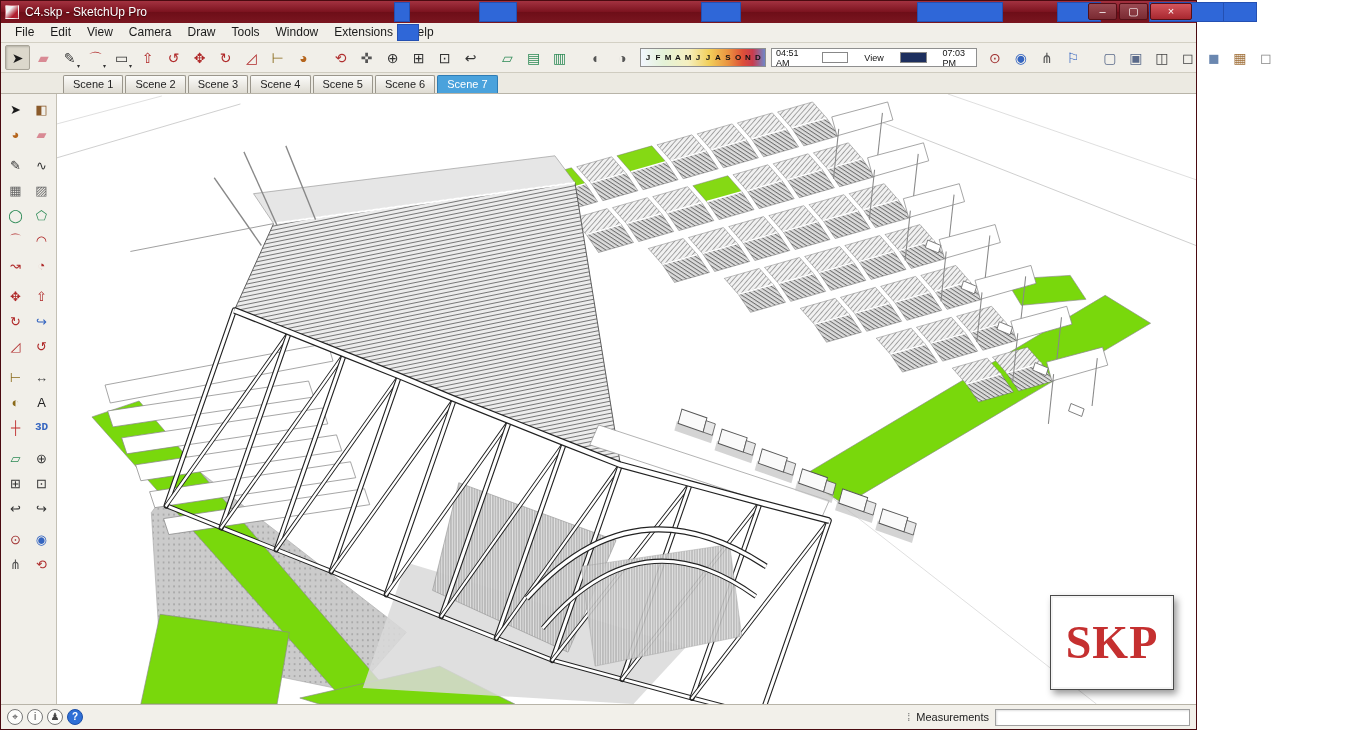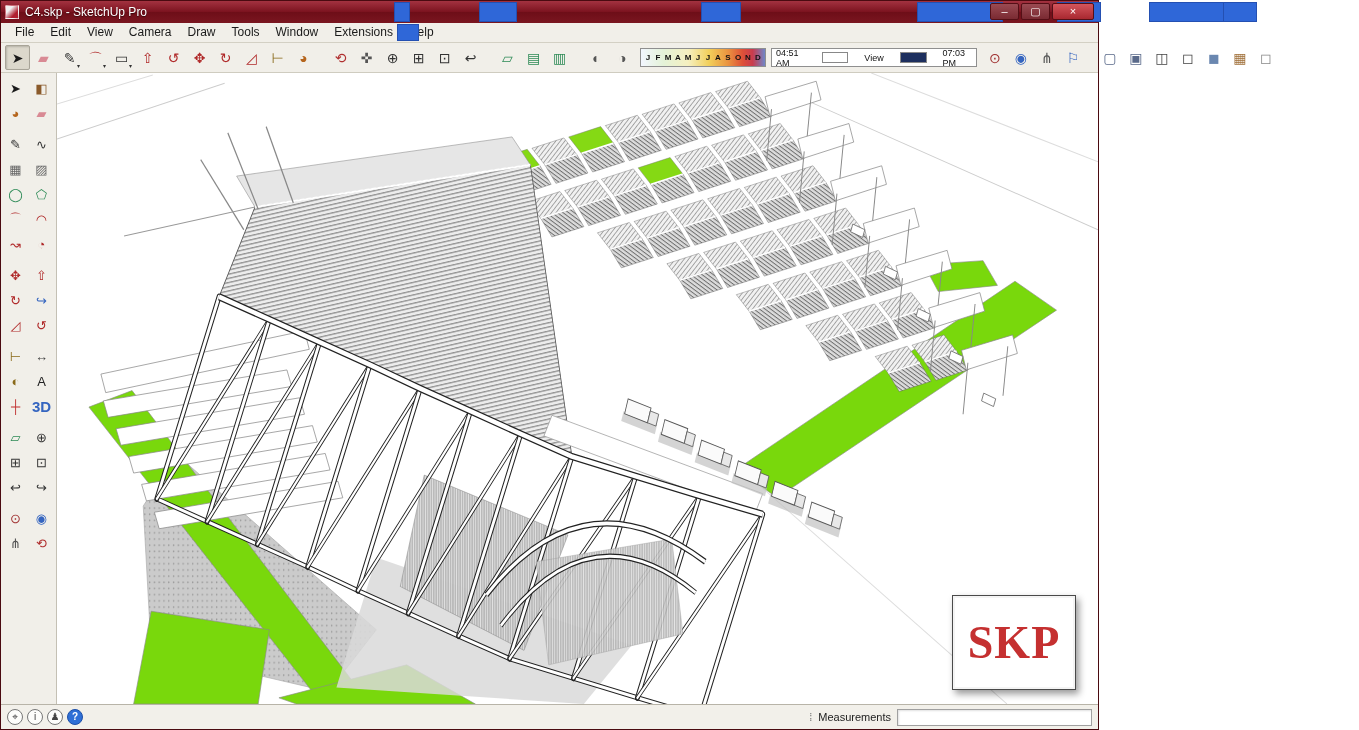--- a/index.html
+++ b/index.html
@@ -1,17 +1,17 @@
 <!DOCTYPE html>
 <html><head>
 <meta charset="utf-8">
 <style>
   *{margin:0;padding:0;box-sizing:border-box;font-family:"Liberation Sans",sans-serif}
   html,body{width:1359px;height:730px;overflow:hidden;background:#fff}
-  .window{width:1099px;height:730px;display:flex;flex-direction:column;border:1px solid #4a0a10}
+  .window{width:1197px;height:730px;display:flex;flex-direction:column;border:1px solid #4a0a10}
 
   
   .titlebar{height:22px;flex:0 0 22px;background:linear-gradient(#a33240,#7d1420 48%,#6e0e18 52%,#7a1620);
     display:flex;align-items:center;position:relative;color:#fff;font-size:12px;padding-left:4px}
   .app-icon{width:14px;height:14px;background:linear-gradient(135deg,#f0f0f0 30%,#b02030 70%);border:1px solid rgba(255,255,255,.35);margin-right:6px}
   .title-text{text-shadow:0 1px 1px #0008}
   .win-controls{position:absolute;right:4px;top:2px;display:flex;gap:2px;z-index:5}
   .win-btn{min-width:29px;height:17px;font-size:11px;line-height:1;color:#fff;display:flex;align-items:center;justify-content:center;
     background:linear-gradient(#9a4a52,#7a2a32);border:1px solid #540f16;border-radius:2px}
   .win-btn.close{background:linear-gradient(#d4555c,#a82830);min-width:42px}
@@ -242,20 +242,29 @@
         </div>
         <div class="tb-btn">
           <span class="glyph" style="color: rgb(160, 112, 58);">▦</span>
         </div>
         <div class="tb-btn">
           <span class="glyph" style="color: rgb(136, 136, 136);">◻</span>
         </div>
       </div>
   </div>
 
+  <div class="scenetabs">
+      <div class="tab">Scene 1</div>
+      <div class="tab">Scene 2</div>
+      <div class="tab">Scene 3</div>
+      <div class="tab">Scene 4</div>
+      <div class="tab">Scene 5</div>
+      <div class="tab">Scene 6</div>
+      <div class="tab active">Scene 7</div>
+    </div>
 
   <div class="main">
     <div class="palette">
         <div class="pal-row">
           <div class="pal-btn">
             <span class="glyph" style="color: rgb(26, 26, 26);">➤</span>
           </div>
           <div class="pal-btn">
             <span class="glyph" style="color: rgb(138, 90, 42);">◧</span>
           </div>
@@ -346,21 +355,21 @@
           </div>
           <div class="pal-btn">
             <span class="glyph" style="color: rgb(34, 34, 34);">A</span>
           </div>
         </div>
         <div class="pal-row group-end">
           <div class="pal-btn">
             <span class="glyph" style="color: rgb(192, 48, 48);">┼</span>
           </div>
           <div class="pal-btn">
-            <span class="glyph" style="color: rgb(53, 101, 192); font-size: 15px; font-weight: bold;">3D</span>
+            <span class="glyph" style="color: rgb(53, 101, 192); font-size: 11px; font-weight: bold; font-family: Liberation Mono, monospace;">3D</span>
           </div>
         </div>
         <div class="pal-row">
           <div class="pal-btn">
             <span class="glyph" style="color: rgb(46, 139, 87);">▱</span>
           </div>
           <div class="pal-btn">
             <span class="glyph" style="color: rgb(51, 51, 51);">⊕</span>
           </div>
         </div>

